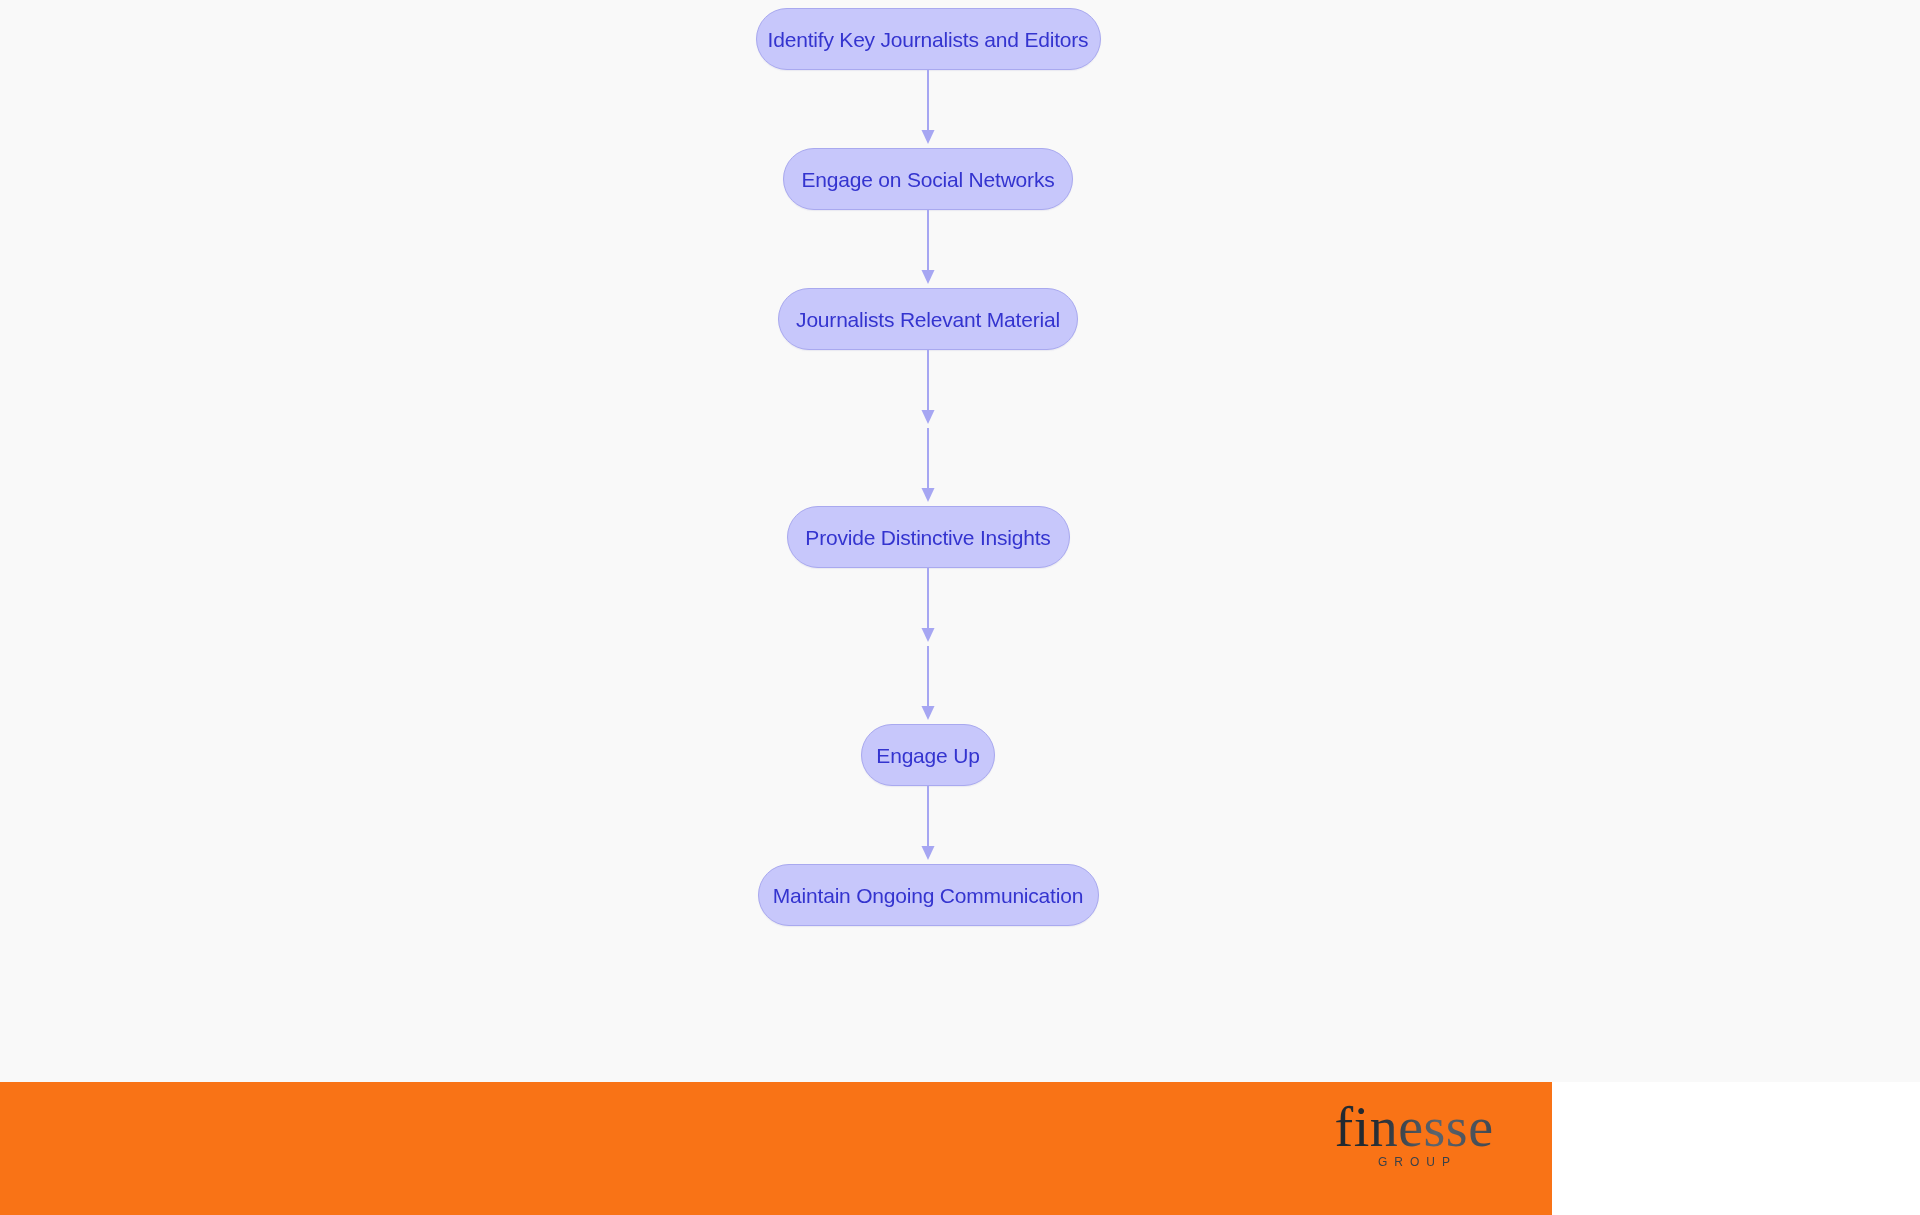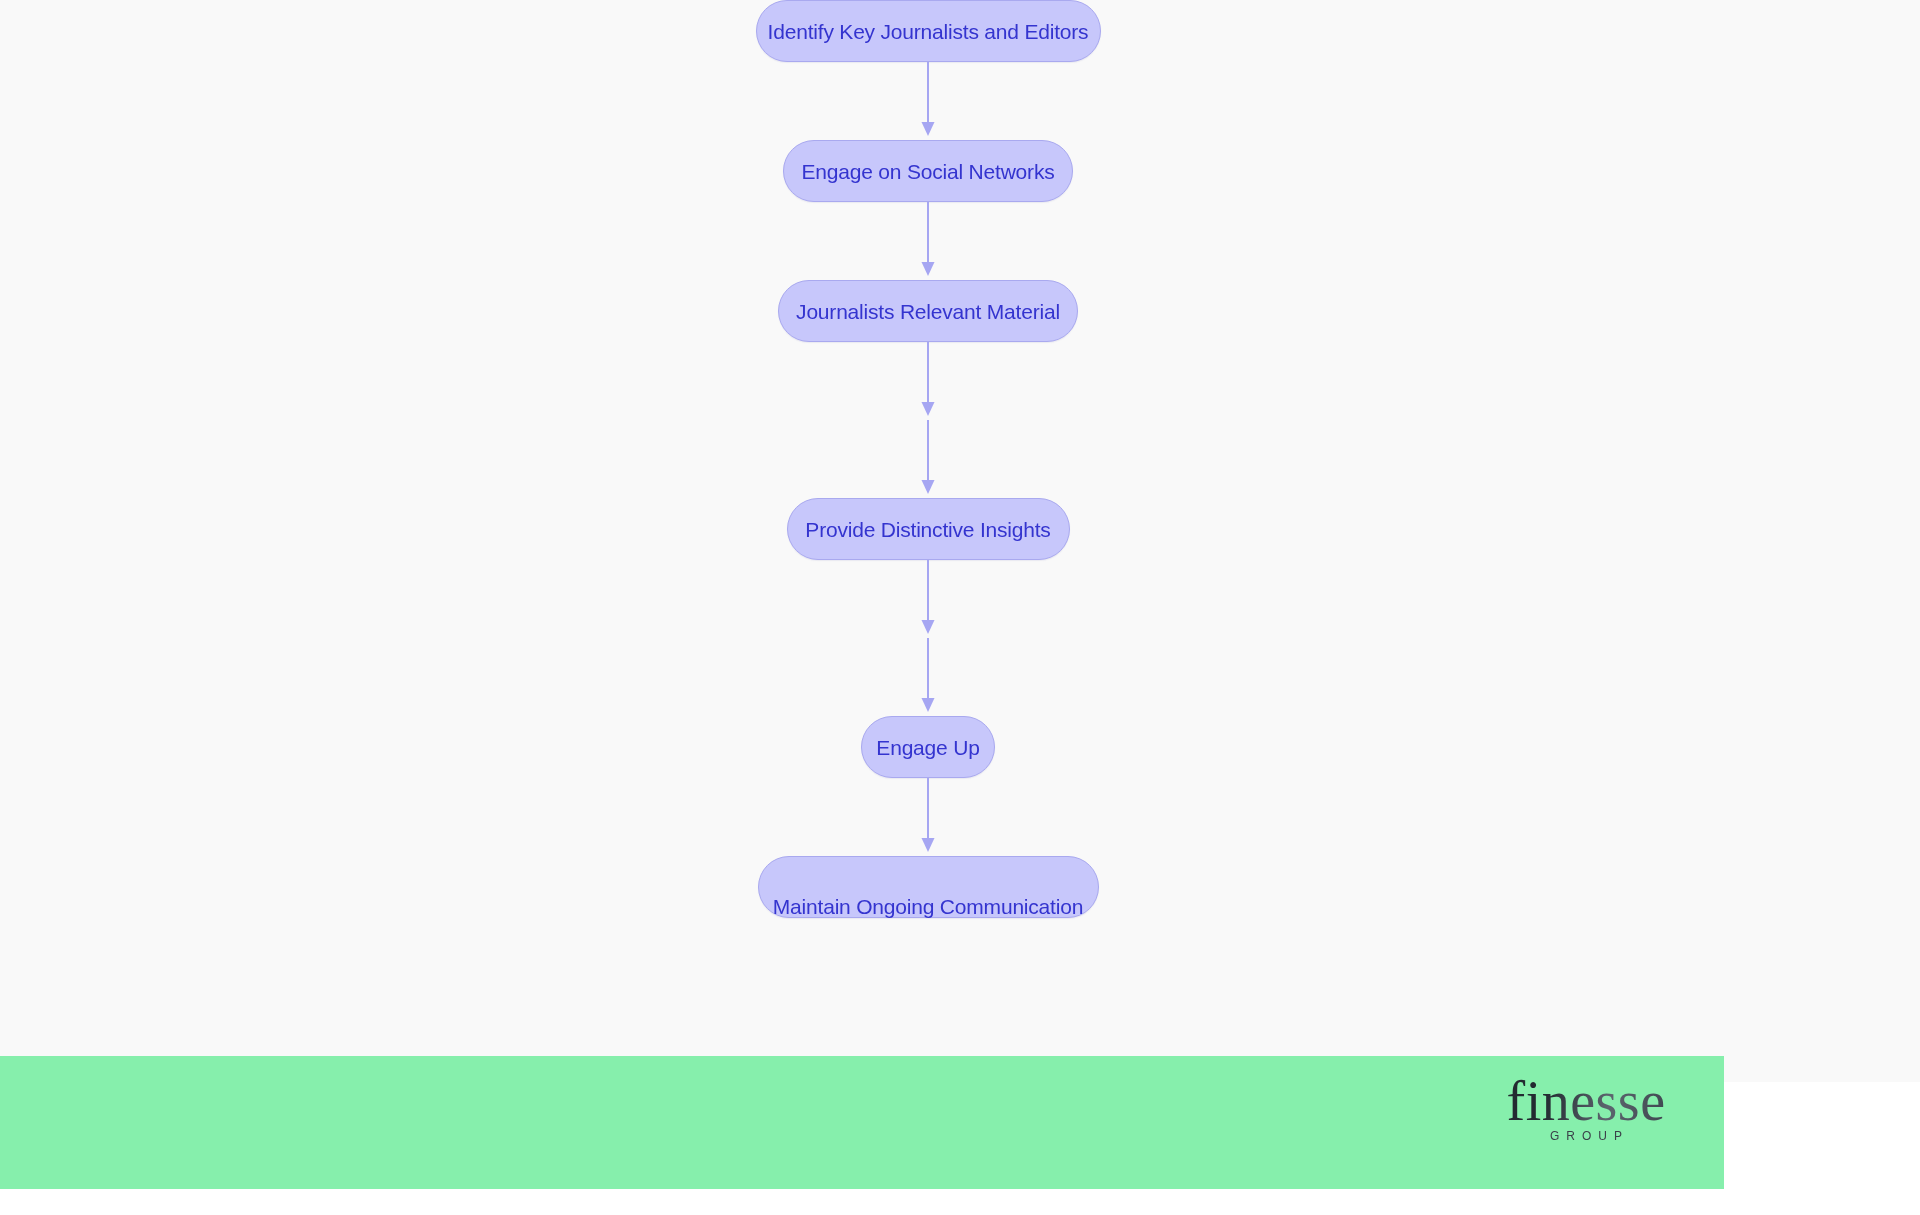--- a/index.html
+++ b/index.html
@@ -33,21 +33,21 @@
   .flow {
     position: absolute;
     left: 0;
     top: 0;
     width: 1856px;
     height: 1082px;
     display: flex;
     flex-direction: column;
     align-items: center;
     justify-content: flex-start;
-    padding-top: 0;
+    padding-top: 8px;
   }
 
   
   .node {
     position: relative;
     height: 62px;
     display: flex;
     align-items: center;
     justify-content: center;
     background: #c7c7fb;
@@ -68,40 +68,40 @@
   }
 
   
   .n-0 { width: 345px; }
   .n-1 { width: 290px; text-align: right; }
   .n-2 { width: 300px; }
   .n-3 { width: 234px; }
   .n-4 { width: 283px; }
   .n-5 { width: 305px; }
   .n-6 { width: 134px; }
-  .n-7 { width: 341px; align-items: flex-end; }
+  .n-7 { width: 341px; }
 
   
   .connector {
     position: relative;
     width: 20px;
     height: 78px;
     flex: none;
     display: block;
   }
   .connector svg { display: block; }
 
   
   .footer {
     position: absolute;
     left: 0;
-    top: 1056px;
-    width: 1724px;
+    top: 1082px;
+    width: 1552px;
     height: 133px;
-    background: #86efac;
+    background: #f97316;
   }
 
   .brand {
     position: absolute;
     right: 48px;
     top: 16px;
     width: 180px;
     text-align: center;
     user-select: none;
   }

